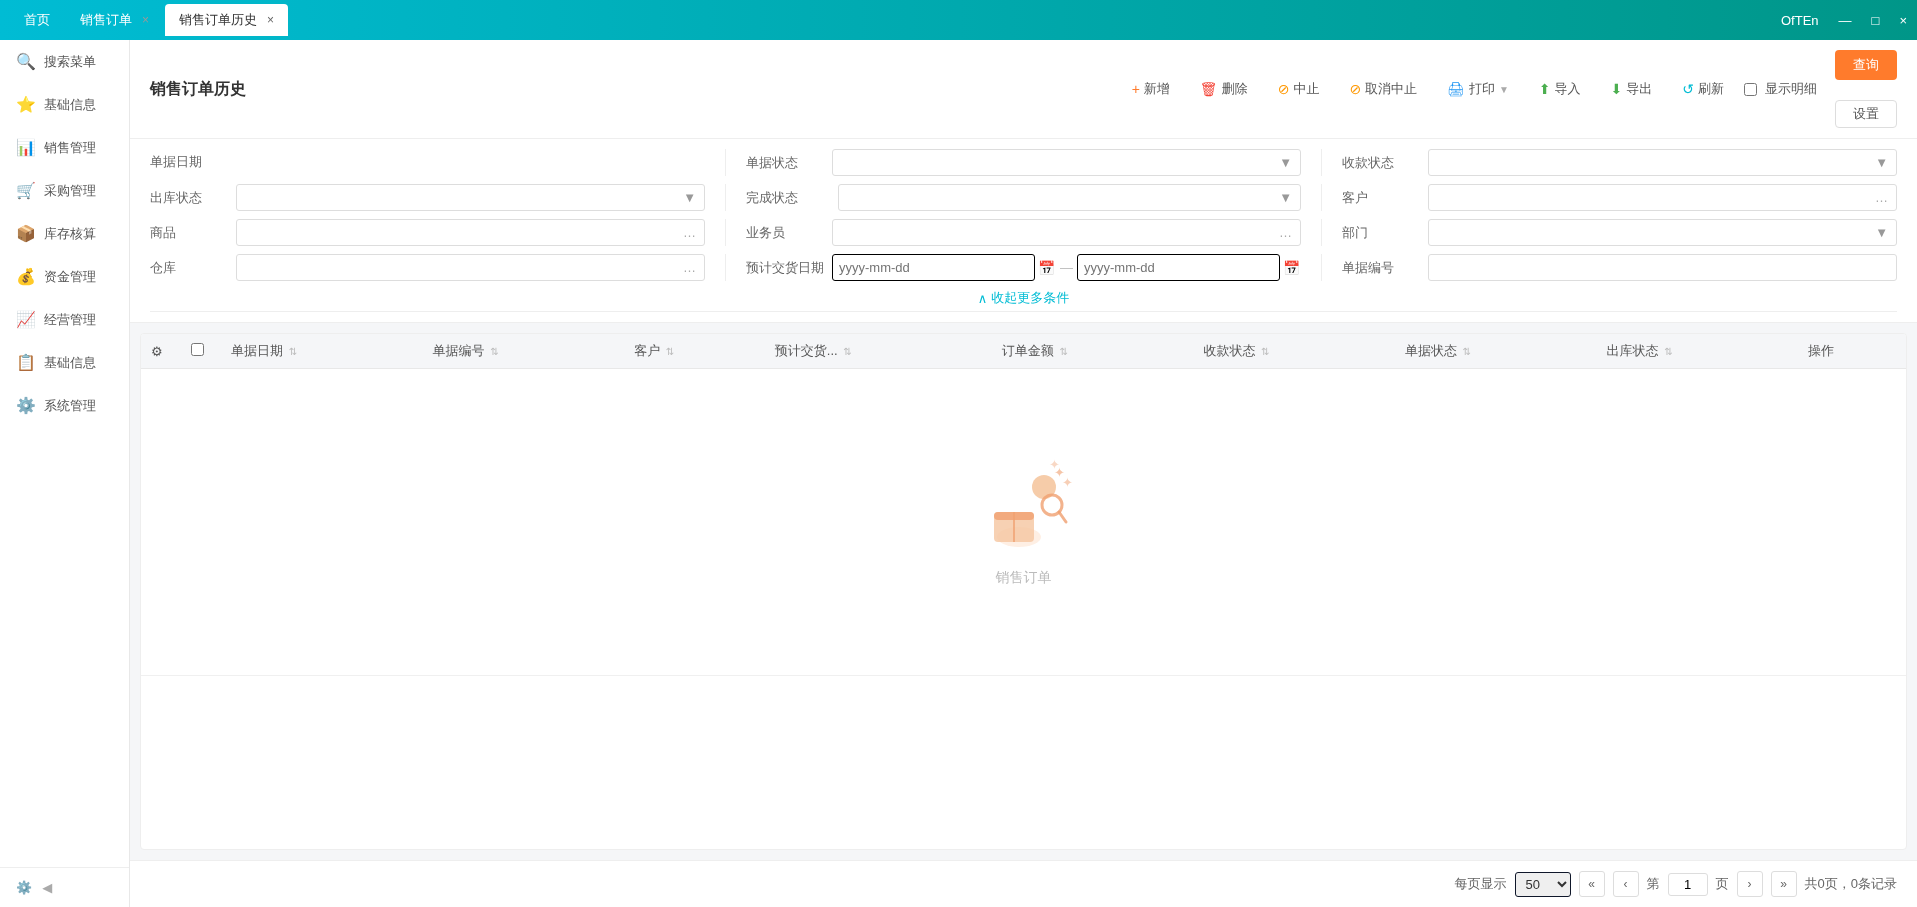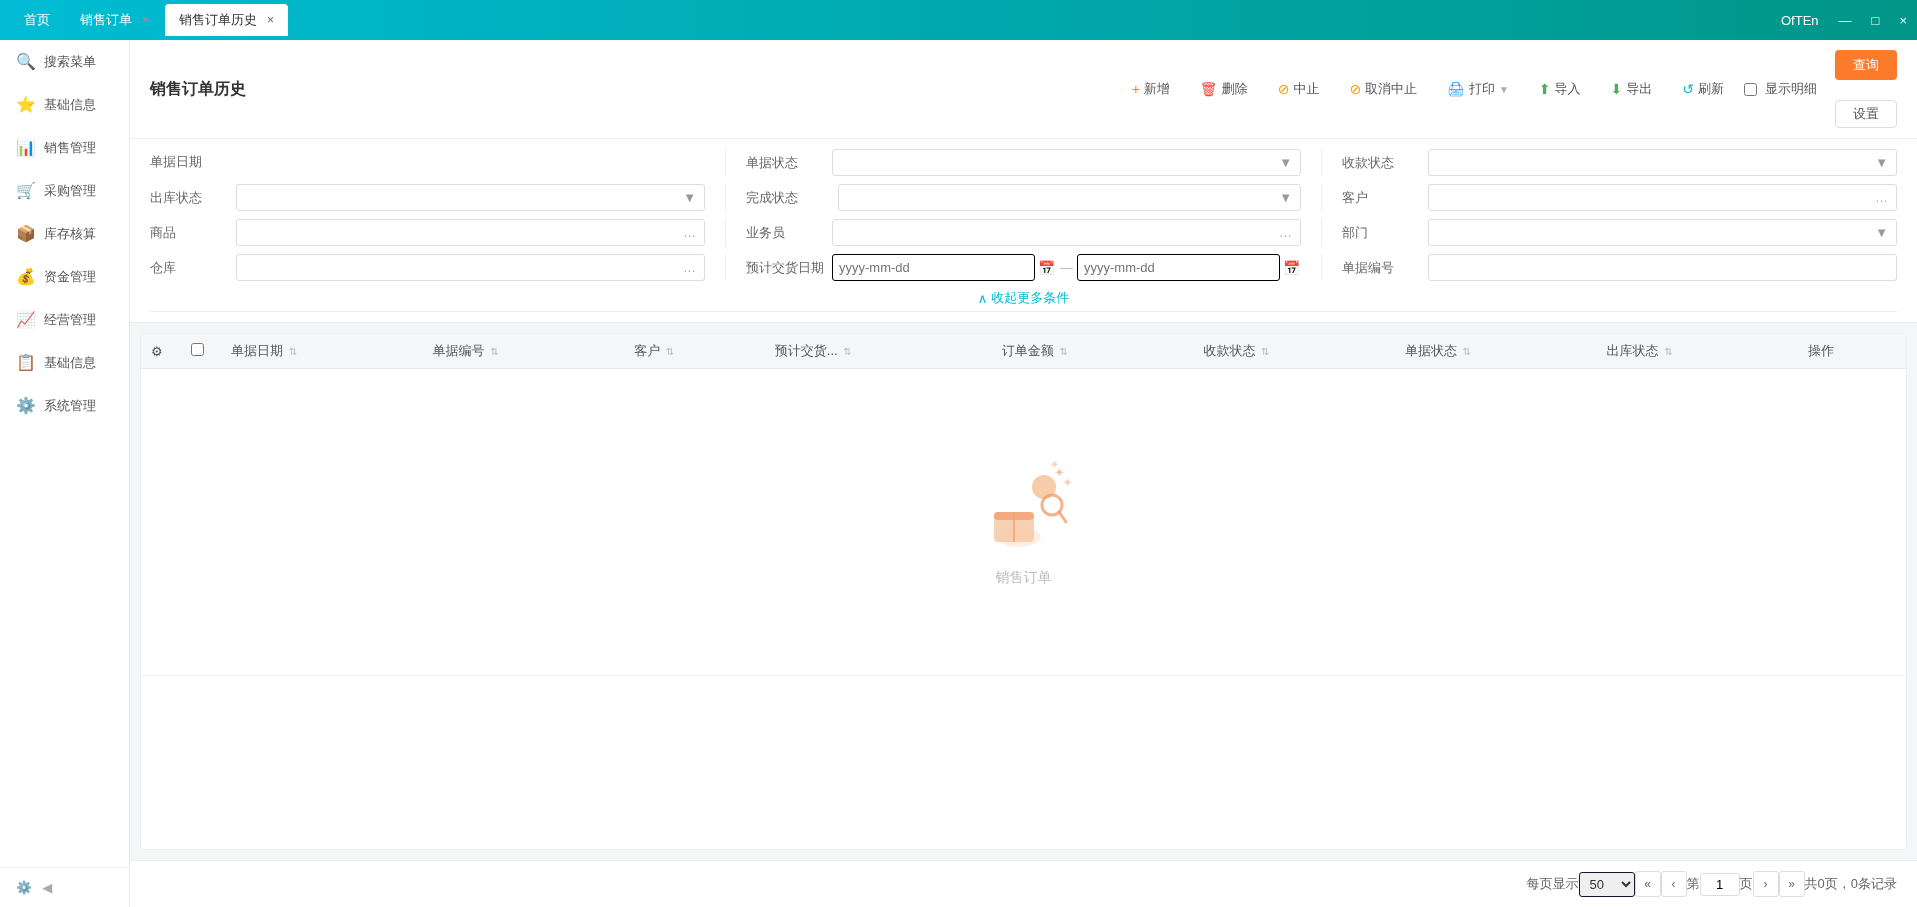--- a/index.html
+++ b/index.html
@@ -243,20 +243,21 @@
     .empty-text { font-size: 14px; color: #bbb; }
 
     
     .pagination-bar {
       display: flex;
       align-items: center;
       justify-content: flex-end;
       padding: 10px 20px;
       background: #fff;
       border-top: 1px solid #eee;
+      gap: 8px;
       flex-shrink: 0;
     }
     .per-page-label { color: #666; font-size: 13px; }
     .per-page-select {
       border: 1px solid #0f172a;
       border-radius: 3px;
       padding: 3px 6px;
       font-size: 13px;
       color: #333;
       cursor: pointer;

